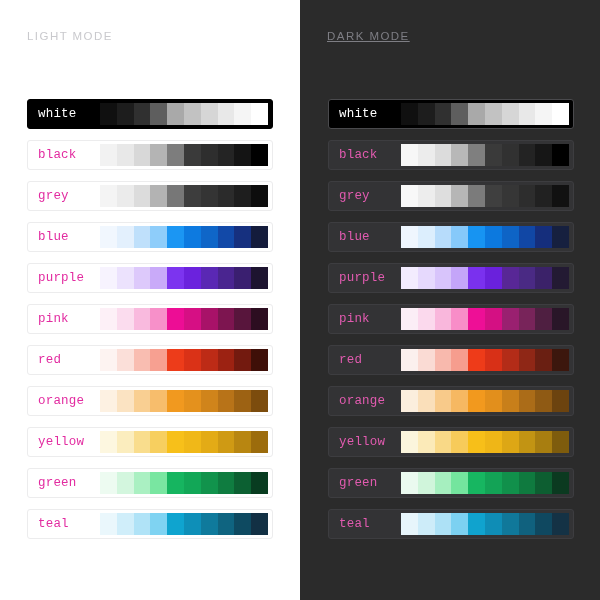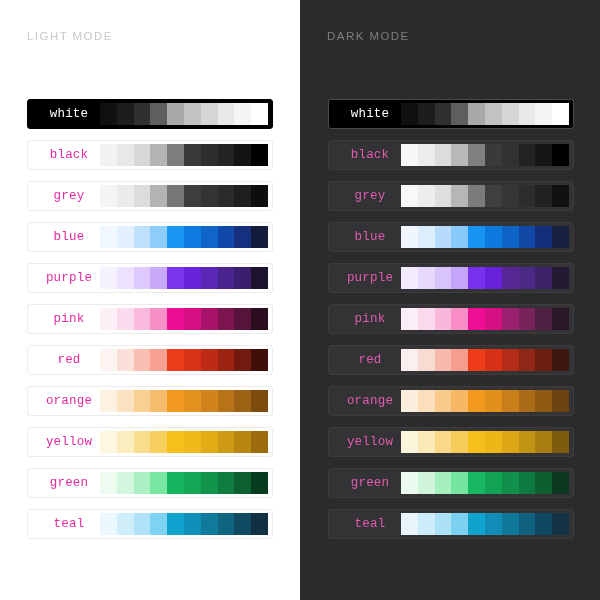--- a/index.html
+++ b/index.html
@@ -21,21 +21,20 @@
     height: 600px;
     display: flex;
     flex-direction: row;
   }
 
   
   .panel {
     height: 600px;
     position: relative;
     overflow: hidden;
-    text-align: center;
   }
 
   .panel--light {
     width: 300px;
     background: #ffffff;
   }
 
   .panel--dark {
     width: 300px;
     background: #2b2b2b;
@@ -46,21 +45,21 @@
     top: 30px;
     left: 27px;
     font-family: "Liberation Sans", sans-serif;
     font-size: 11.5px;
     letter-spacing: 1.45px;
     font-weight: 400;
     white-space: nowrap;
   }
 
   .panel--light .panel-heading { color: #c9c9cd; }
-  .panel--dark  .panel-heading { color: #7e7e84; }
+  .panel--dark  .panel-heading { color: #7e7e84; text-decoration: underline; }
 
   
   .rows {
     position: absolute;
     top: 99px;
     left: 27px;
     width: 246px;
     display: flex;
     flex-direction: column;
     gap: 11px;

